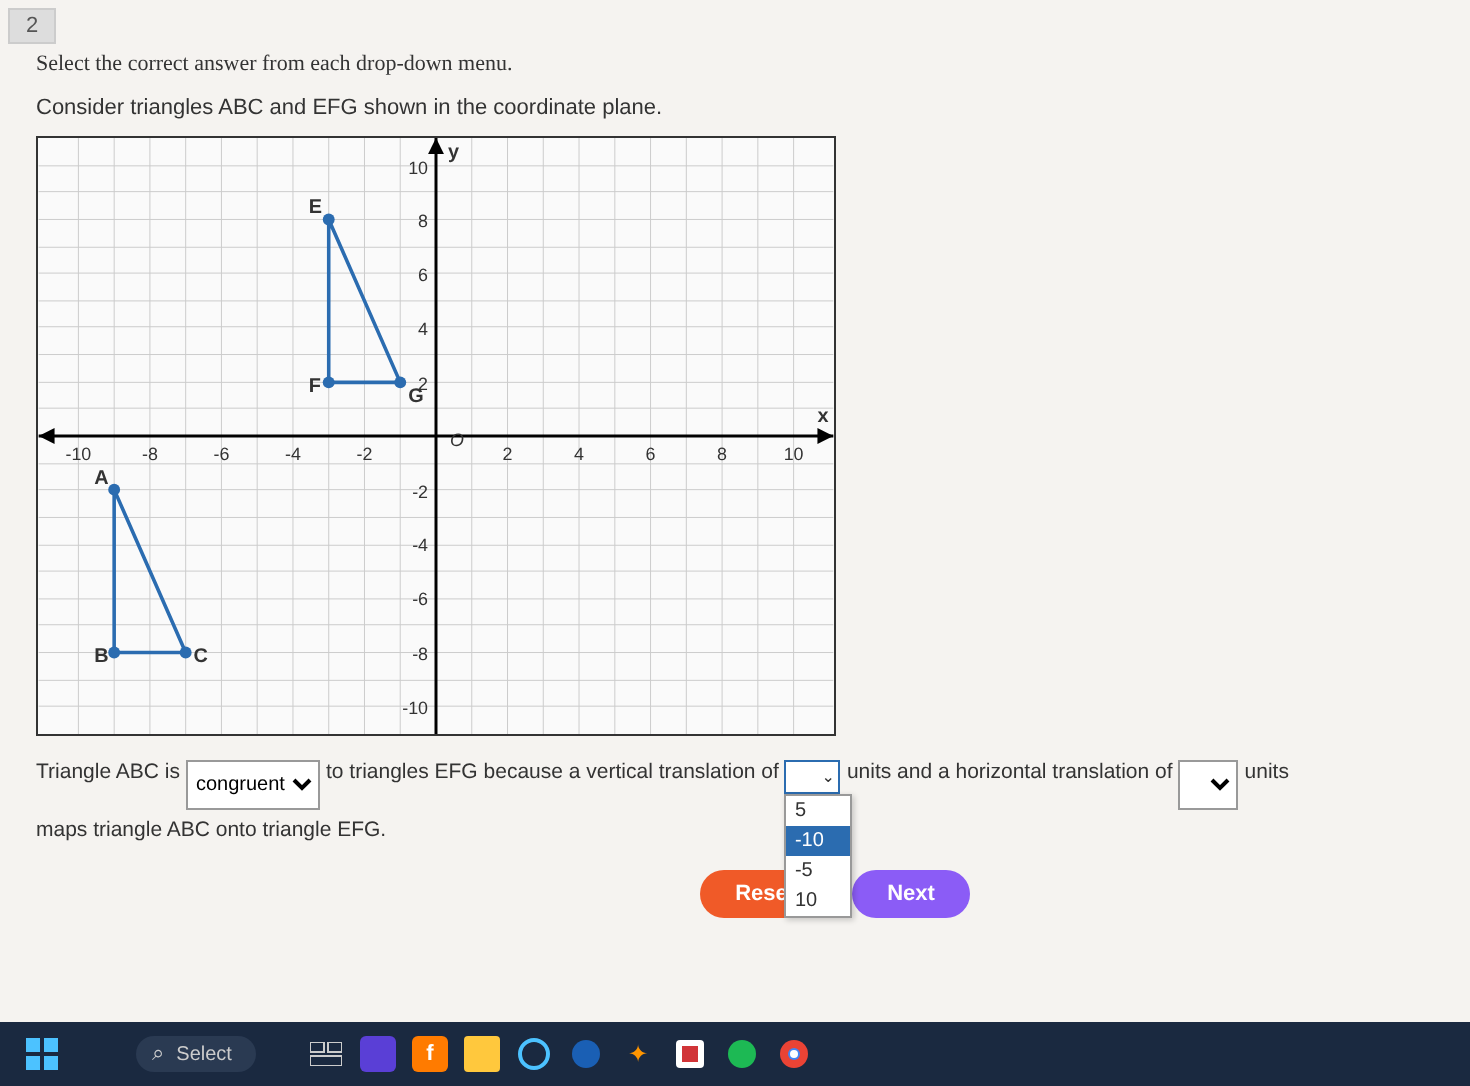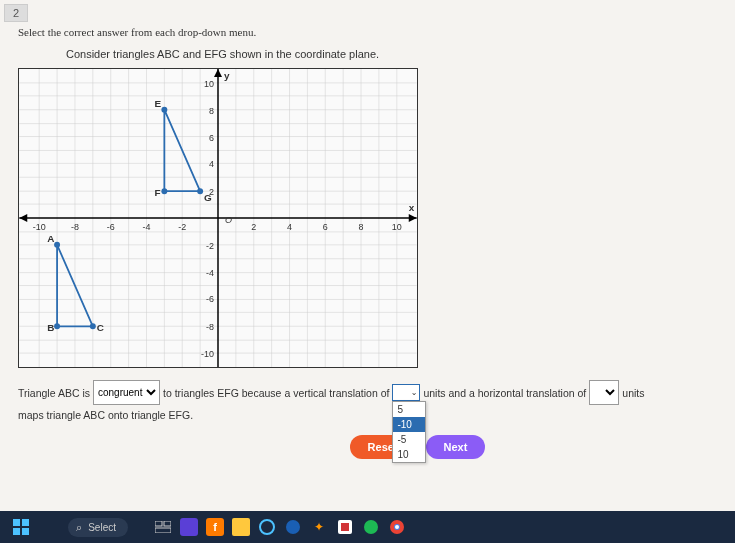--- a/index.html
+++ b/index.html
@@ -1,23 +1,23 @@
 <!DOCTYPE html>
 <html><head>
 <meta charset="utf-8">
 <style>
   * { margin: 0; padding: 0; box-sizing: border-box; }
   body { font-family: Arial, sans-serif; background: #f5f3f0; width: 735px; height: 543px; position: relative; overflow: hidden; }
   .question-num { position: absolute; top: 4px; left: 4px; background: #ddd; padding: 2px 8px; font-size: 11px; color: #555; border: 1px solid #ccc; }
   .content { padding: 26px 18px 0 18px; }
   .instruction { font-size: 11px; color: #333; margin-bottom: 10px; font-family: Liberation Serif, serif; }
-  .subinstruction { font-size: 11px; color: #333; margin-bottom: 8px; margin-left: 48px; }
+  .subinstruction { font-size: 11px; color: #333; margin-bottom: 8px; }
   .graph-container { width: 400px; height: 300px; border: 1px solid #333; background: #fafafa; position: relative; margin-bottom: 12px; }
   .graph-svg { width: 100%; height: 100%; }
-  .answer-row { font-size: 10.5px; color: #333; display: flex; align-items: center; flex-wrap: wrap; gap: 3px; margin-bottom: 4px; }
+  .answer-row { font-size: 10.5px; color: #333; display: flex; flex-wrap: wrap; gap: 3px; margin-bottom: 4px; }
   .answer-row2 { font-size: 10.5px; color: #333; margin-bottom: 14px; }
   select.dd { font-size: 10px; border: 1px solid #999; background: #fff; height: 25px; }
   .dd-open-wrap { position: relative; display: inline-block; }
   .dd-display { border: 1px solid #2b6cb0; background: #fff; width: 28px; height: 17px; display: flex; align-items: center; justify-content: flex-end; padding: 0 2px; font-size: 9px; }
   .dd-caret { font-size: 8px; color: #333; }
   .dd-options { position: absolute; top: 17px; left: 0; background: #fff; border: 1px solid #999; width: 34px; z-index: 10; box-shadow: 1px 1px 3px rgba(0,0,0,0.2); }
   .dd-opt { font-size: 10px; padding: 2px 4px; color: #333; cursor: pointer; }
   .dd-opt.hover { background: #2b6cb0; color: #fff; }
   .btn-row { display: flex; gap: 10px; justify-content: center; margin-left: 100px; }
   .btn { border: none; border-radius: 14px; padding: 6px 18px; font-size: 11px; color: #fff; cursor: pointer; font-weight: 600; }

